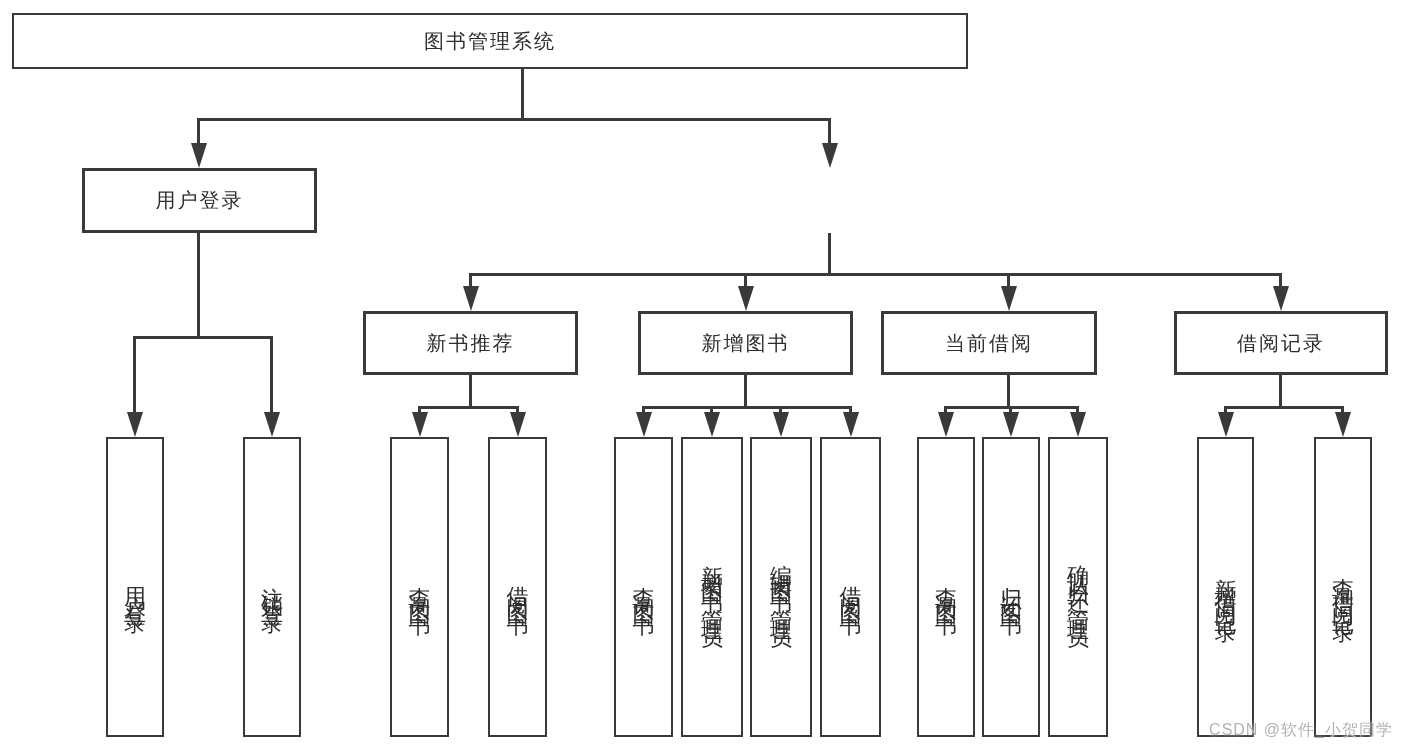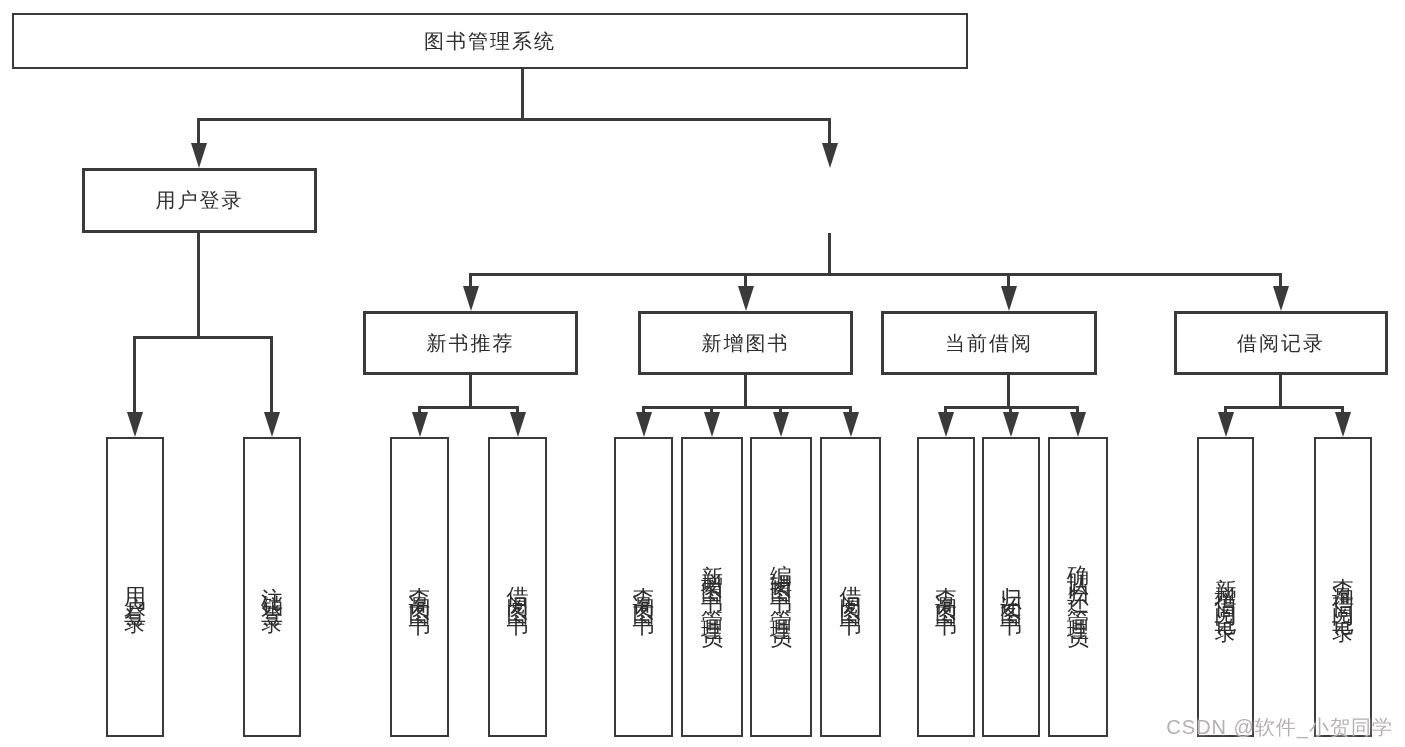--- a/index.html
+++ b/index.html
@@ -21,21 +21,21 @@
   }
   .hline{position:absolute;height:3px;background:#3a3a3a;}
   .vline{position:absolute;width:3px;background:#3a3a3a;}
   .arrow{position:absolute;width:3px;background:#3a3a3a;}
   .arrow::after{
     content:"";position:absolute;top:100%;left:50%;margin-left:-8px;
     width:0;height:0;border:8px solid transparent;
     border-top:25px solid #3a3a3a;border-bottom:0;
   }
   .watermark{
-    position:absolute;right:12px;bottom:6px;font-size:20px;
+    position:absolute;right:12px;bottom:6px;font-size:16px;
     color:#b5b1b1;letter-spacing:1px;text-shadow:0 0 4px #ffffff;
     white-space:nowrap;
   }
 </style>
 </head>
 <body>
 
 <div class="canvas">
 
   <div class="box root" style="left:12px;top:13px;width:956px;height:56px">图书管理系统</div>

